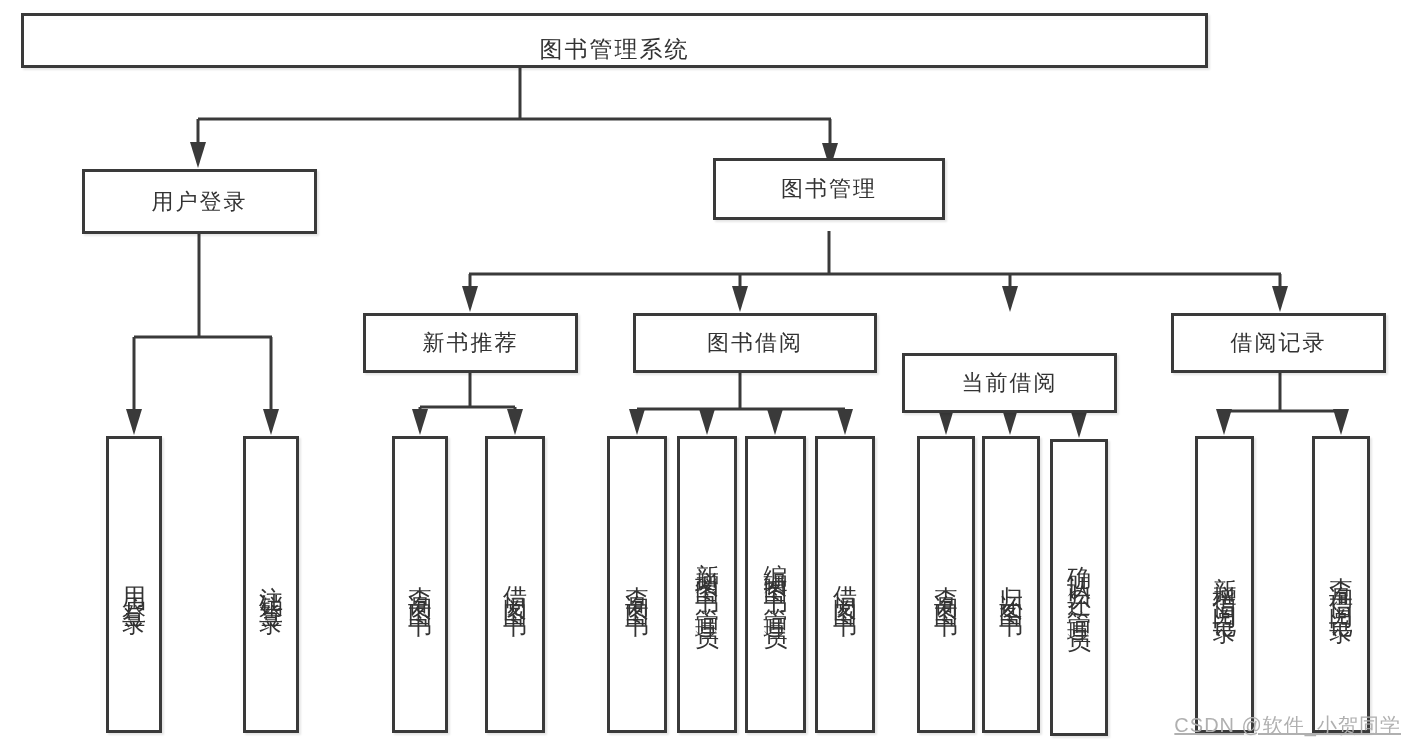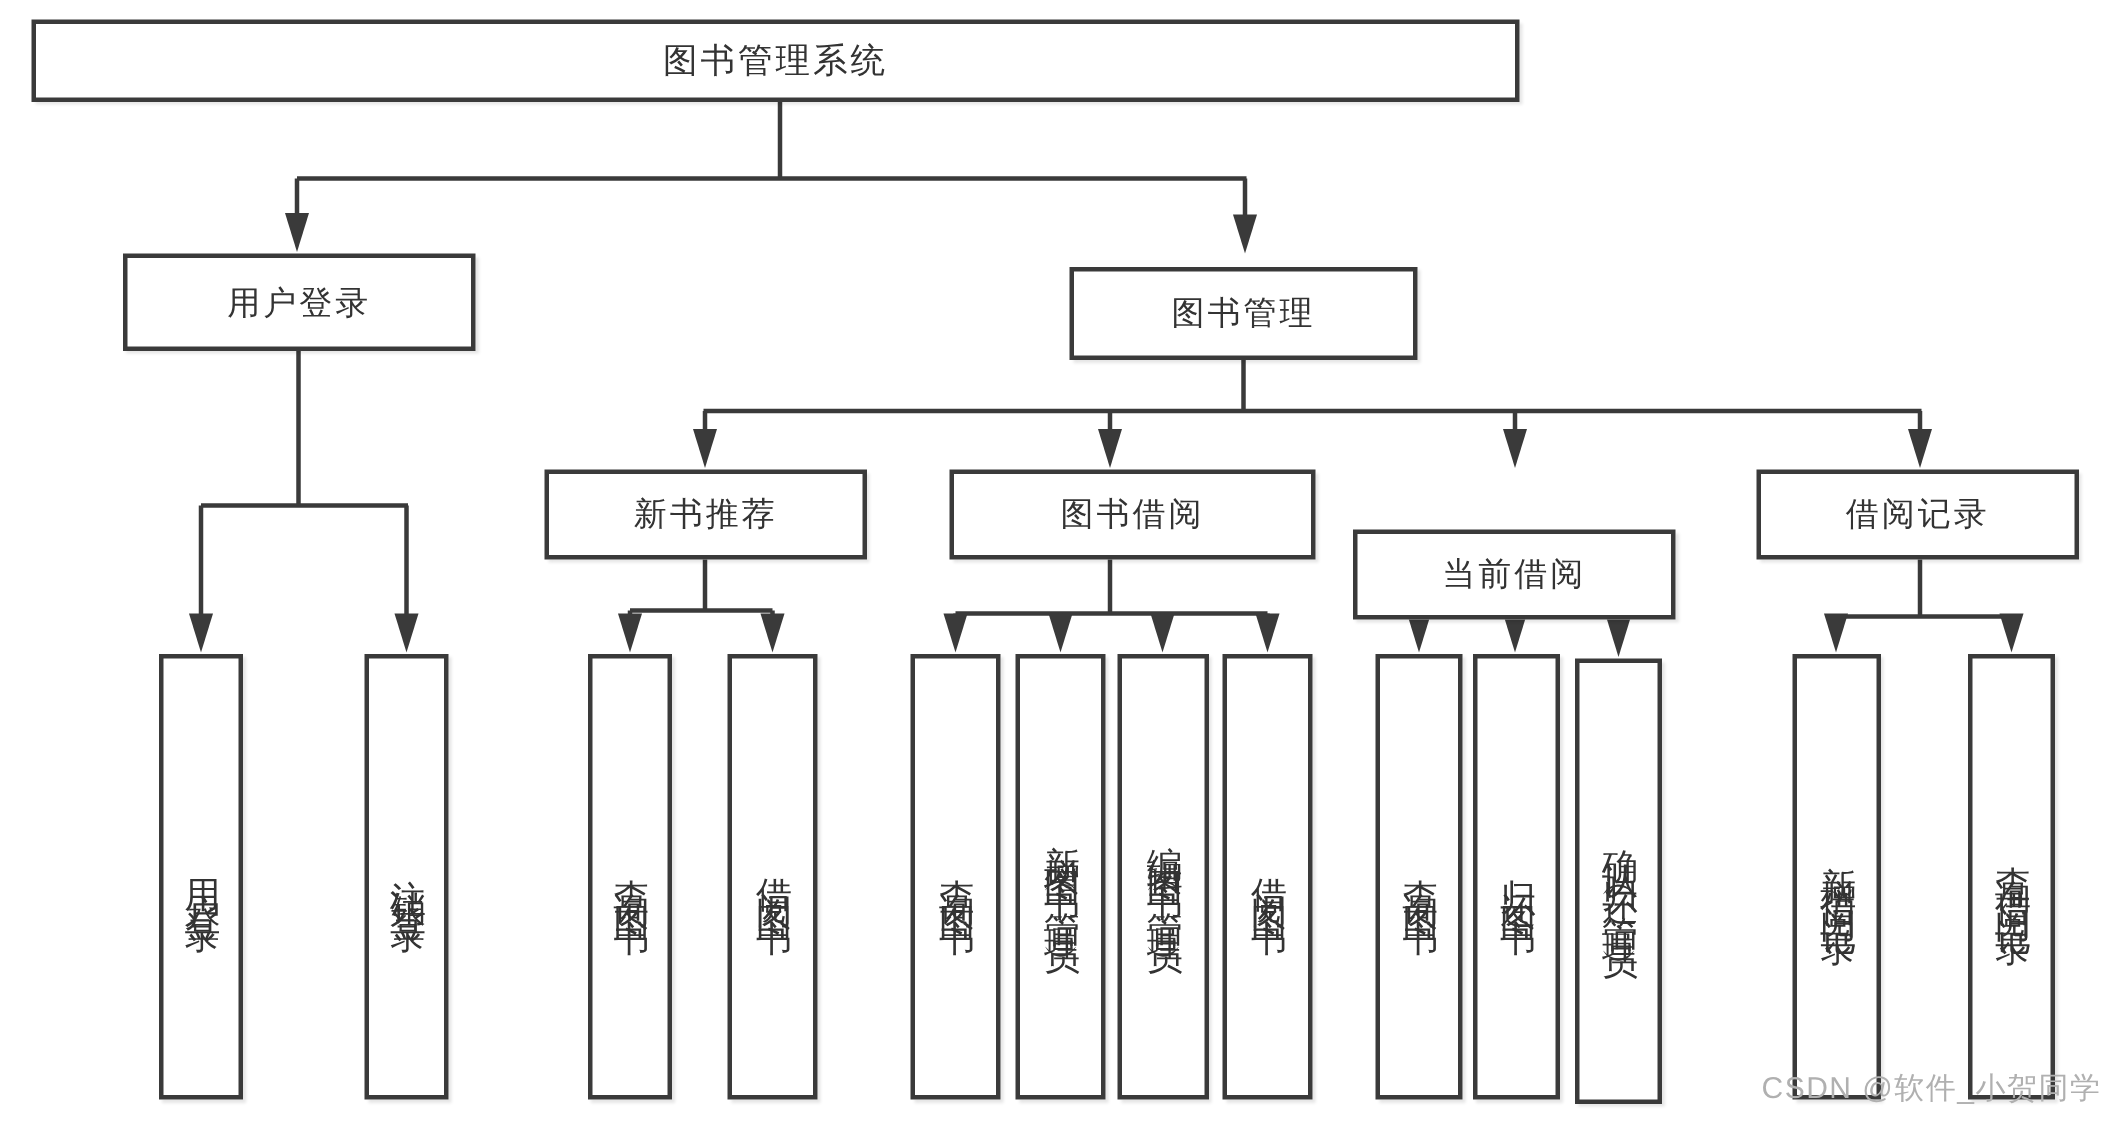--- a/index.html
+++ b/index.html
@@ -45,20 +45,21 @@
   }
   .watermark {
     position: absolute;
     top: 712px;
     right: 4px;
     font-size: 20px;
     letter-spacing: 1px;
     color: #b0b0b0;
     z-index: 5;
     white-space: nowrap;
+    text-decoration: underline;
   }
 </style>
 </head>
 <body>
 
 <div class="stage">
 
   <svg class="connectors" width="1405" height="747" viewBox="0 0 1405 747" xmlns="http://www.w3.org/2000/svg">
       <line x1="520" y1="67" x2="520" y2="120" stroke="#3a3a3a" stroke-width="3"></line>
       <line x1="199" y1="233" x2="199" y2="338" stroke="#3a3a3a" stroke-width="3"></line>
@@ -107,28 +108,28 @@
       <line x1="1010" y1="410" x2="1010" y2="413" stroke="#3a3a3a" stroke-width="3"></line>
       <polygon points="1002,409 1018,409 1010,435" fill="#3a3a3a"></polygon>
       <line x1="1079" y1="410" x2="1079" y2="416" stroke="#3a3a3a" stroke-width="3"></line>
       <polygon points="1071,412 1087,412 1079,438" fill="#3a3a3a"></polygon>
       <line x1="1224" y1="411" x2="1224" y2="413" stroke="#3a3a3a" stroke-width="3"></line>
       <polygon points="1216,409 1232,409 1224,435" fill="#3a3a3a"></polygon>
       <line x1="1341" y1="411" x2="1341" y2="413" stroke="#3a3a3a" stroke-width="3"></line>
       <polygon points="1333,409 1349,409 1341,435" fill="#3a3a3a"></polygon>
     </svg>
 
-  <div class="node h root" style="left:21px; top:13px; width:992px; height:55px;">
+  <div class="node h root" style="left:21px; top:13px; width:1187px; height:55px;align-items:flex-end;">
     <span>图书管理系统</span>
   </div>
 
   <div class="node h" style="left:82px; top:169px; width:235px; height:65px;">
     <span>用户登录</span>
   </div>
-  <div class="node h" style="left:713px; top:178px; width:232px; height:62px;">
+  <div class="node h" style="left:713px; top:158px; width:232px; height:62px;">
     <span>图书管理</span>
   </div>
 
   <div class="node h" style="left:363px; top:313px; width:215px; height:60px;justify-content:center;">
     <span>新书推荐</span>
   </div>
   <div class="node h" style="left:633px; top:313px; width:244px; height:60px;">
     <span>图书借阅</span>
   </div>
   <div class="node h" style="left:902px; top:313px; width:215px; height:60px;margin-top:40px;">

